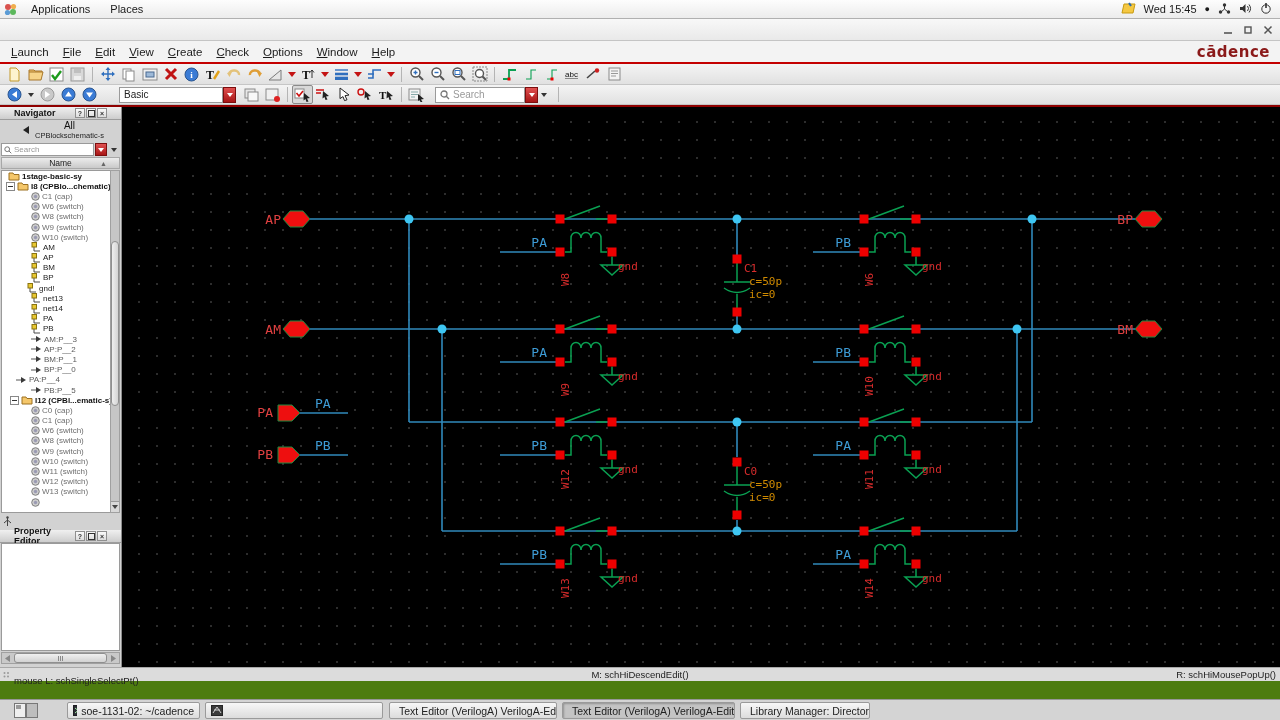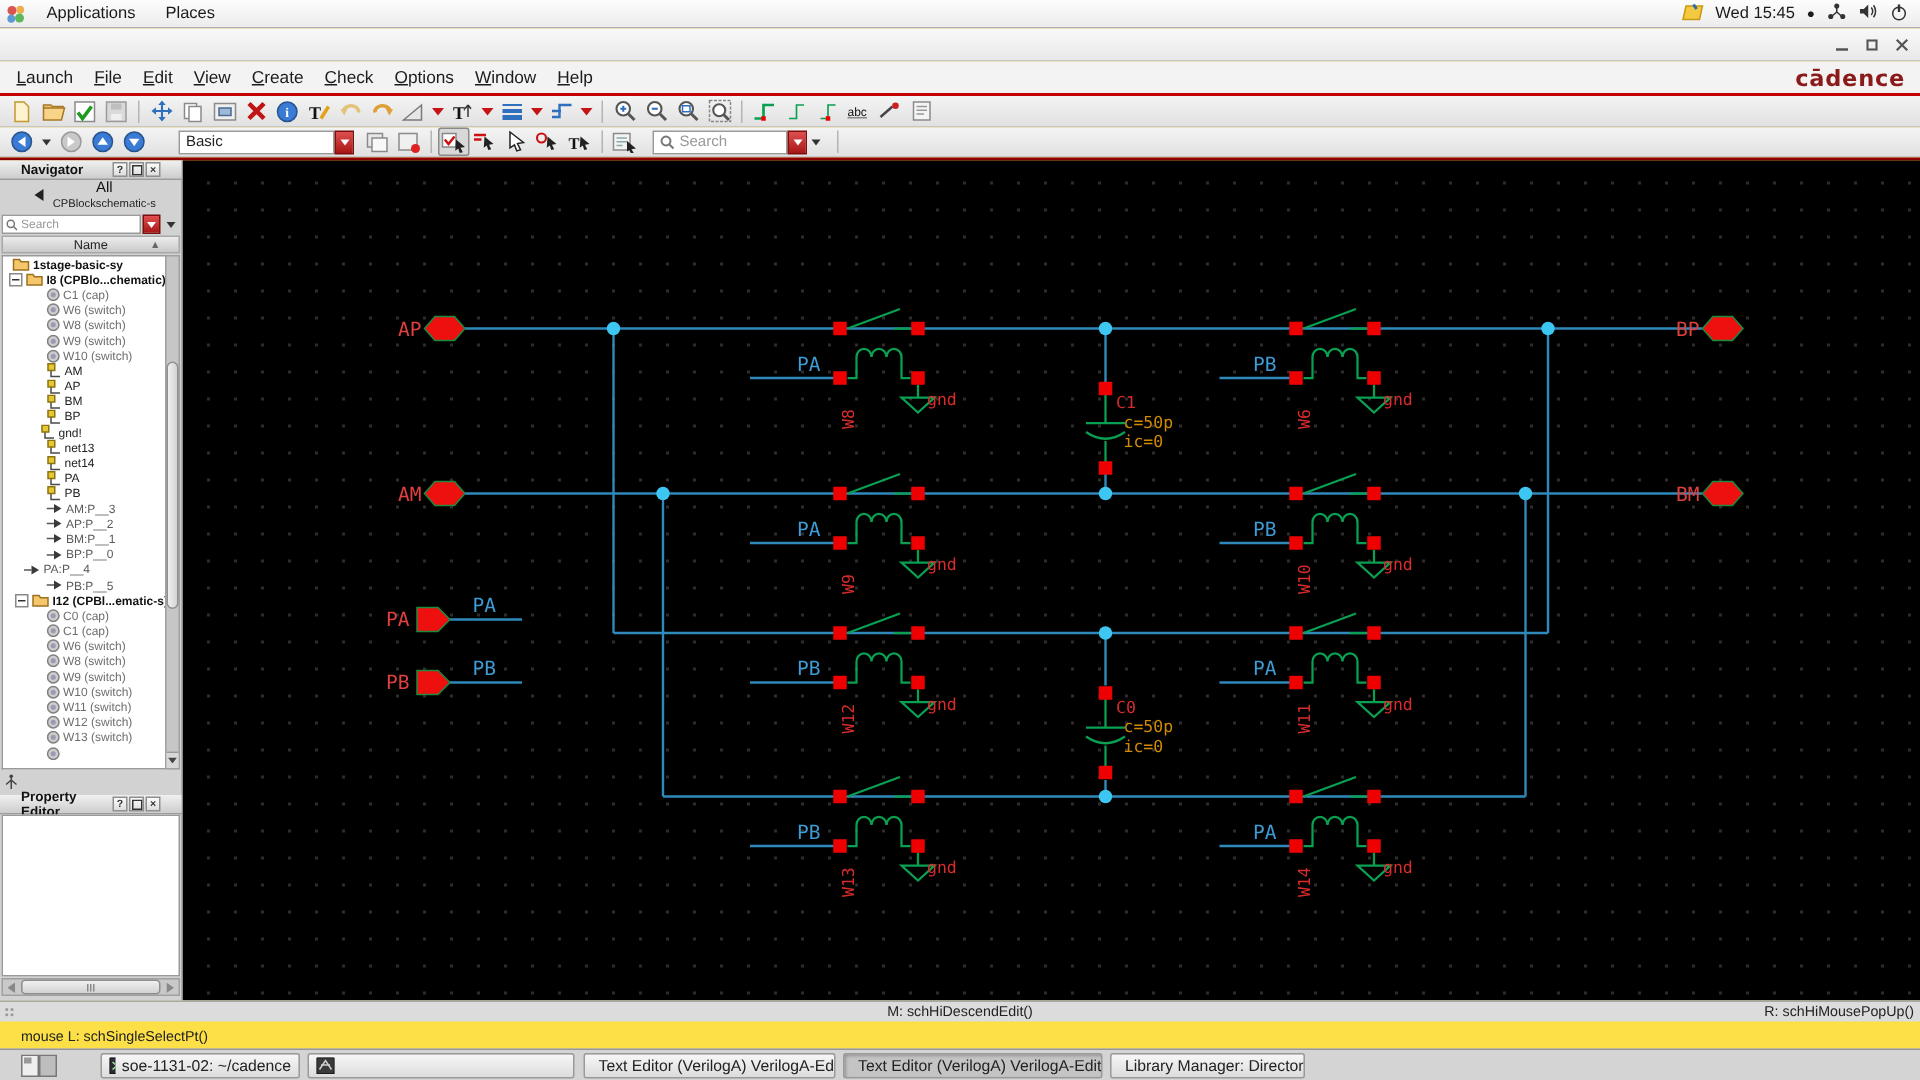--- a/index.html
+++ b/index.html
@@ -1,18 +1,18 @@
 <!DOCTYPE html>
 <html><head>
 <meta charset="utf-8">
 <style>
   * { margin:0; padding:0; box-sizing:border-box; }
   html,body { background:#555; }
   #screen { position:relative; width:1280px; height:720px; overflow:hidden;
-            font-family:"Liberation Sans",sans-serif; background:#fde047; }
+            font-family:"Liberation Sans",sans-serif; background:#4d7c0f; }
 
   
   #topbar { position:absolute; left:0; top:0; width:1280px; height:19px;
     background:linear-gradient(#fdfdfd,#ececec); border-bottom:1px solid #b0b0b0;
     display:flex; align-items:center; font-size:11px; color:#1a1a1a; }
   #topbar .mi { padding:0 10px; height:100%; display:flex; align-items:center; }
   #topbar .right { margin-left:auto; display:flex; align-items:center; gap:8px; padding-right:8px; }
   .dot { font-size:9px; }
 
   
@@ -106,21 +106,21 @@
   .jct { fill:#3ec6f2; }
   .prt { fill:#ee0f0f; stroke:#1e8a40; stroke-width:1; }
   text.r  { fill:#e04040; font:13px "DejaVu Sans Mono",monospace; }
   text.rs { fill:#d82c2c; font:11px "DejaVu Sans Mono",monospace; }
   text.b  { fill:#3d9bd5; font:13px "DejaVu Sans Mono",monospace; }
   text.o  { fill:#cf8a00; font:11px "DejaVu Sans Mono",monospace; }
 
   
   #statusbar { position:absolute; left:0; top:667px; width:1280px; height:14px; background:#dcdcdc;
     border-top:1px solid #a8a8a8; font-size:9.5px; color:#222; }
-  #statusbar .sl { position:absolute; left:14px; top:18px; }
+  #statusbar .sl { position:absolute; left:14px; top:7px; }
   #statusbar .sm { position:absolute; left:50%; transform:translateX(-50%); top:1px; }
   #statusbar .sr { position:absolute; right:4px; top:1px; }
   #statusbar .gripicon { position:absolute; left:3px; top:3px; }
 
   #cmdbar { position:absolute; left:0; top:681px; width:1280px; height:18px; background:#ededed; border-top:1px solid #c2c2c2; }
   #cmd-counter { position:absolute; left:2px; top:2px; width:46px; height:14px; background:#f3c6c6;
     border:1px solid #c08f8f; font-size:9.5px; color:#111; display:flex; align-items:center; justify-content:center; }
   #cmd-prompt { position:absolute; left:56px; top:3px; font:11px "DejaVu Sans Mono",monospace; color:#111; }
   #cmd-right { position:absolute; right:10px; top:3px; font-size:9.5px; color:#333; display:flex; gap:14px; }
   #cmd-scroll { position:absolute; right:0; top:2px; width:6px; height:15px; background:#cfcfcf; border:1px solid #9a9a9a; }

